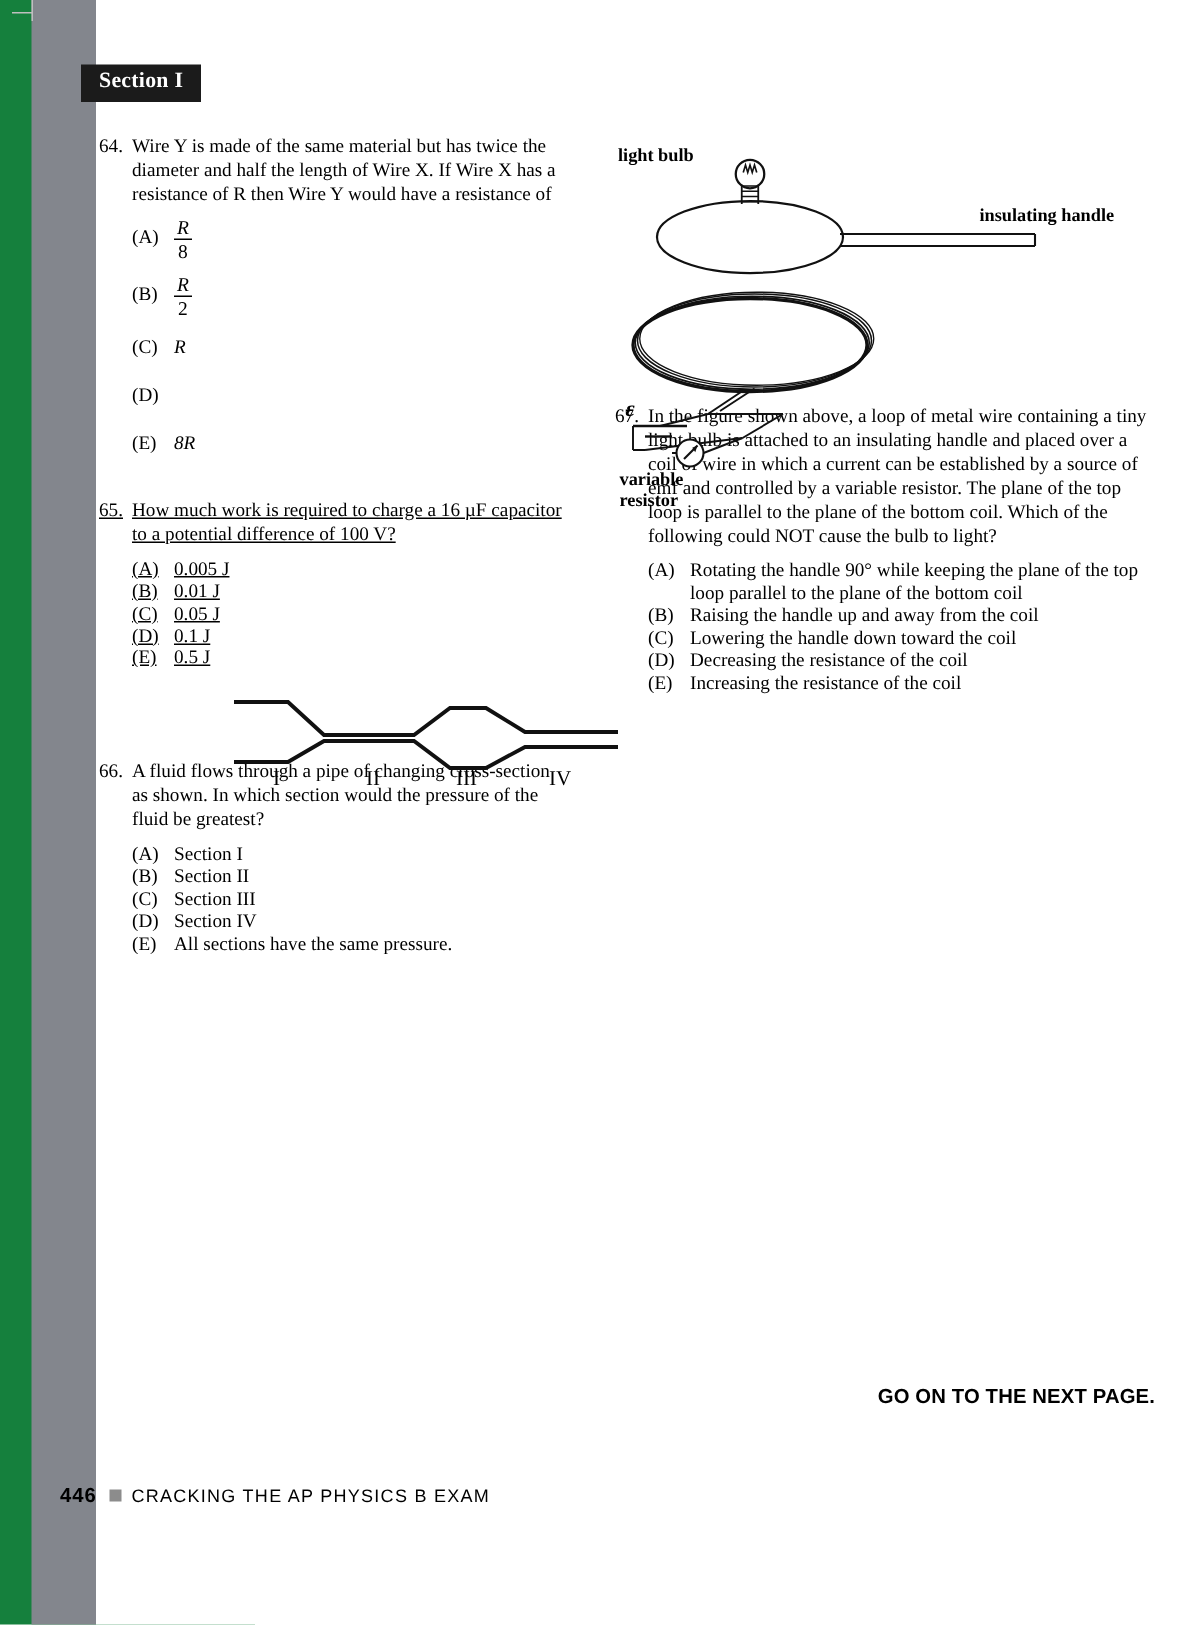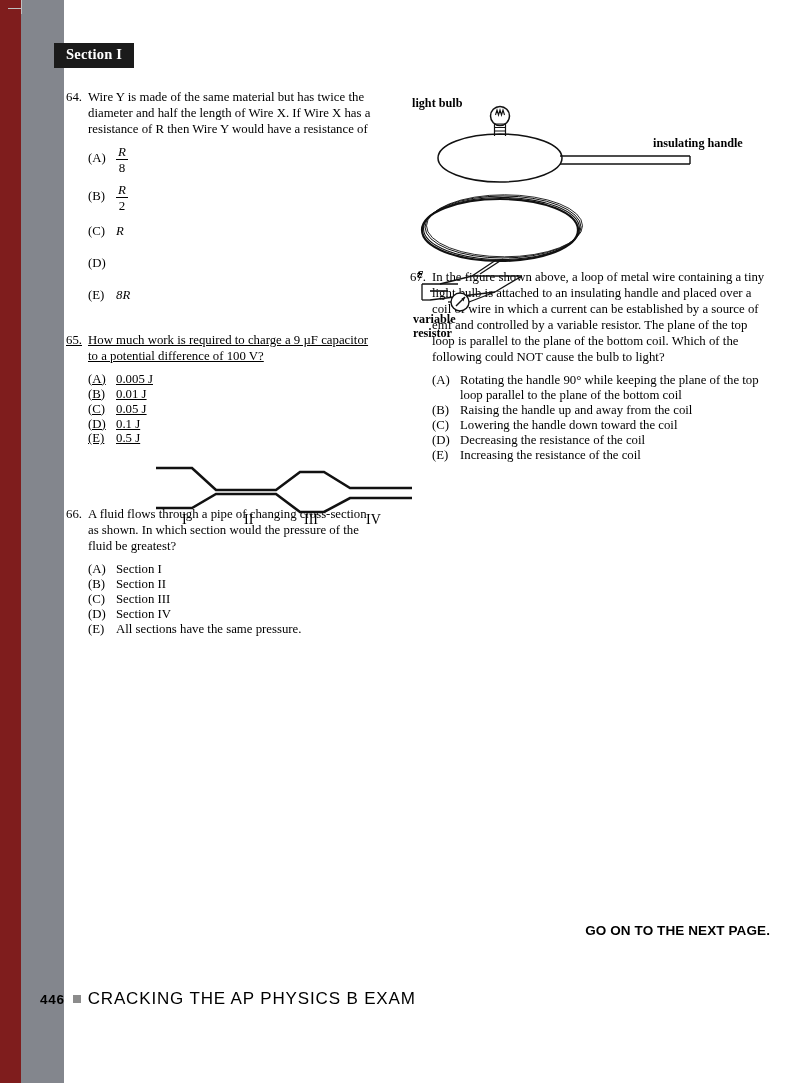--- a/index.html
+++ b/index.html
@@ -4,21 +4,21 @@
 <style>
   html,body{margin:0;padding:0;}
   body{
     width:800px;height:1083px;
     background:#ffffff;
     font-family:"Liberation Serif", serif;
     color:#000;
     position:relative;
     overflow:hidden;
   }
-  .page{position:absolute;inset:0;background:#7f1d1d;}
+  .page{position:absolute;inset:0;background:#15803d;}
 
   
   .gutter-bar{
     position:absolute;left:21px;top:0;width:43px;height:1083px;
     background:#83868d;
   }
   
   .crop{position:absolute;background:#bfbfbf;}
   .crop.v{width:1px;height:14px;}
   .crop.h{height:1px;width:14px;}
@@ -79,21 +79,21 @@
     font-weight:bold;font-size:13.5px;letter-spacing:.1px;margin-left:32px;
   }
   .folio{
     position:absolute;left:-24px;top:989px;
     font-family:"Liberation Sans", sans-serif;
     font-size:12.4px;font-weight:bold;letter-spacing:.7px;
     display:flex;align-items:center;
   }
   .folio .num{font-size:13.5px;font-weight:bold;}
   .folio .sq{display:inline-block;width:8px;height:8px;background:#8c8c8c;margin:0 7px 0 8px;}
-  .folio .ttl{font-weight:normal;letter-spacing:.85px;font-size:17px;}
+  .folio .ttl{font-weight:normal;letter-spacing:.85px;font-size:12px;}
 </style>
 </head>
 <body>
 
 <div class="page">
 
   <div class="gutter-bar"></div>
   <div class="crop v" style="left:21px;top:0;"></div>
   <div class="crop h" style="left:8px;top:8px;"></div>
   <div class="crop v" style="left:432px;top:0;"></div>
@@ -132,21 +132,21 @@
               </div>
             </div>
           </div>
         </div>
       </div>
 
       <div class="q" style="margin-top:16px;text-decoration:underline;">
         <div class="q-row">
           <div class="q-num">65.</div>
           <div class="q-body">
-            <div class="q-text">How much work is required to charge a 9 µF capacitor to a potential difference of 100 V?</div>
+            <div class="q-text">How much work is required to charge a 16 µF capacitor to a potential difference of 100 V?</div>
             <div class="choices">
               <div class="choice tight">
                 <span class="lab">(A)</span>
                 <span class="val">0.005 J</span>
               </div>
               <div class="choice tight">
                 <span class="lab">(B)</span>
                 <span class="val">0.01 J</span>
               </div>
               <div class="choice tight">

